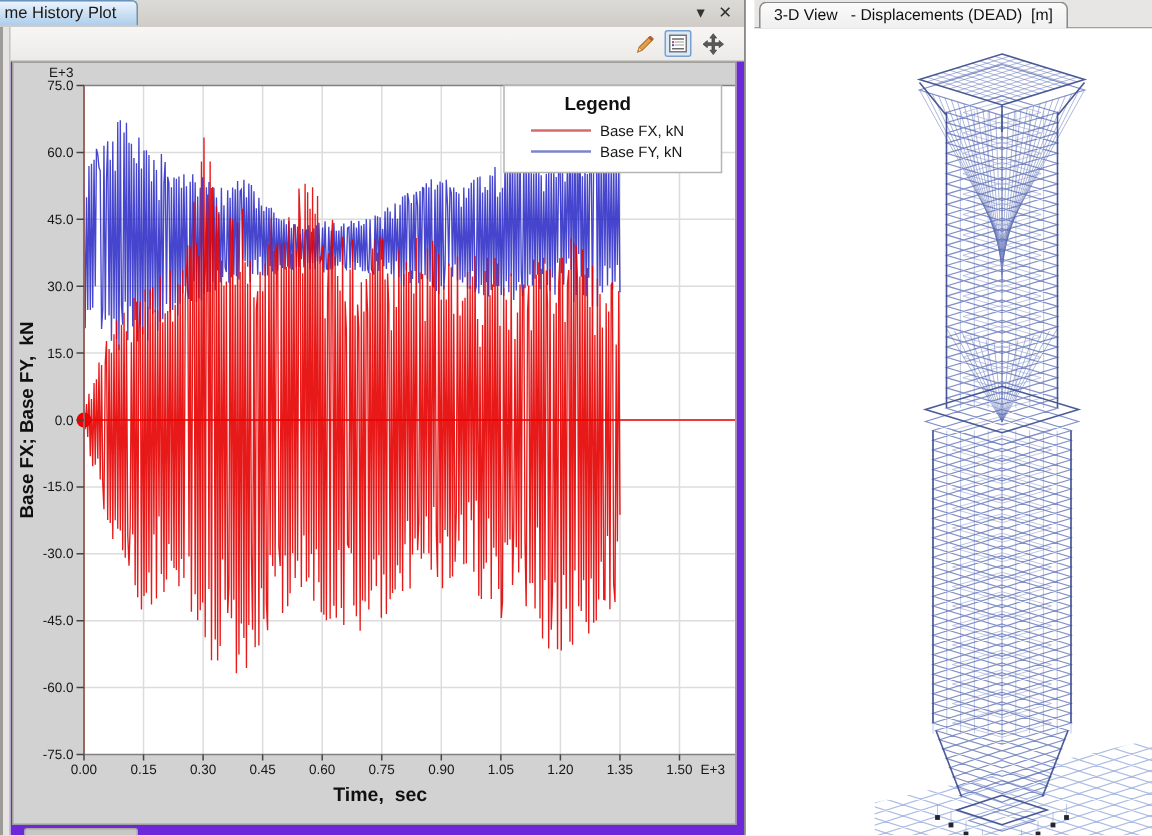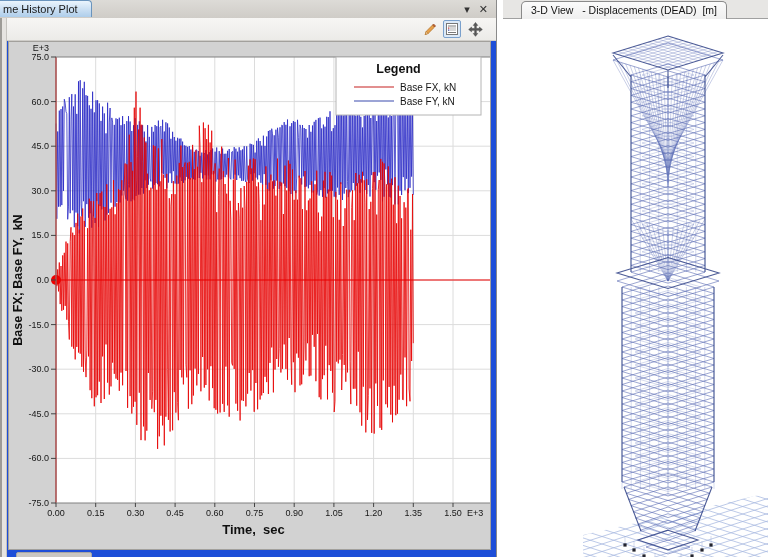--- a/index.html
+++ b/index.html
@@ -1,21 +1,21 @@
 <!DOCTYPE html>
 <html><head>
 <meta charset="utf-8">
 <style>
   html,body{margin:0;padding:0;background:#ffffff;}
   #stage{position:relative;width:768px;height:557px;overflow:hidden;
          font-family:"Liberation Sans",sans-serif;background:#ffffff;}
 
   
   .left-window{position:absolute;left:0;top:0;width:497px;height:557px;
-               background:#1d4ed8;border-right:1px solid #8a8a8a;box-sizing:border-box;}
+               background:#6d28d9;border-right:1px solid #8a8a8a;box-sizing:border-box;}
   .lw-titlebar{position:absolute;left:0;top:0;width:100%;height:18px;
                background:linear-gradient(#dddbd7,#cfccc7);border-bottom:1px solid #b3b0aa;}
   .lw-tab{position:absolute;left:-4px;top:0;height:17px;width:96px;
           background:linear-gradient(#eaf4fd,#aecdea);
           border:1px solid #6a94bd;border-bottom:none;border-radius:4px 4px 0 0;
           font-size:11px;color:#1a1a1a;line-height:17px;padding-left:6px;box-sizing:border-box;
           white-space:nowrap;overflow:hidden;}
   .lw-controls{position:absolute;right:8px;top:1px;height:16px;display:flex;gap:9px;
                align-items:center;color:#333;}
   .lw-controls span{font-size:11px;line-height:16px;cursor:default;}
@@ -35,21 +35,21 @@
                  background:#c9c7c3;border:1px solid #a9a7a3;border-radius:2px;}
 
   
   .right-window{position:absolute;left:503px;top:0;width:265px;height:557px;background:#ffffff;}
   .rw-tabbar{position:absolute;left:0;top:0;width:100%;height:19px;background:#e7e6e4;
              border-bottom:1px solid #a0a0a0;box-sizing:border-box;}
   .rw-tab{position:absolute;left:3px;top:1px;height:18px;min-width:206px;
           background:linear-gradient(#fbfbfb,#efefef);
           border:1px solid #8a8a8a;border-bottom:none;border-radius:5px 5px 0 0;
           font-size:10.5px;color:#111;line-height:17px;text-align:center;
-          padding:0 8px;box-sizing:border-box;white-space:pre;margin-left:15px;}
+          padding:0 8px;box-sizing:border-box;white-space:pre;}
   .rw-viewport{position:absolute;left:0;top:19px;width:265px;height:538px;background:#ffffff;}
 </style>
 </head>
 <body>
 
 <div id="stage">
 
   <div class="left-window">
     <div class="lw-titlebar">
       <div class="lw-tab">me History Plot</div>

